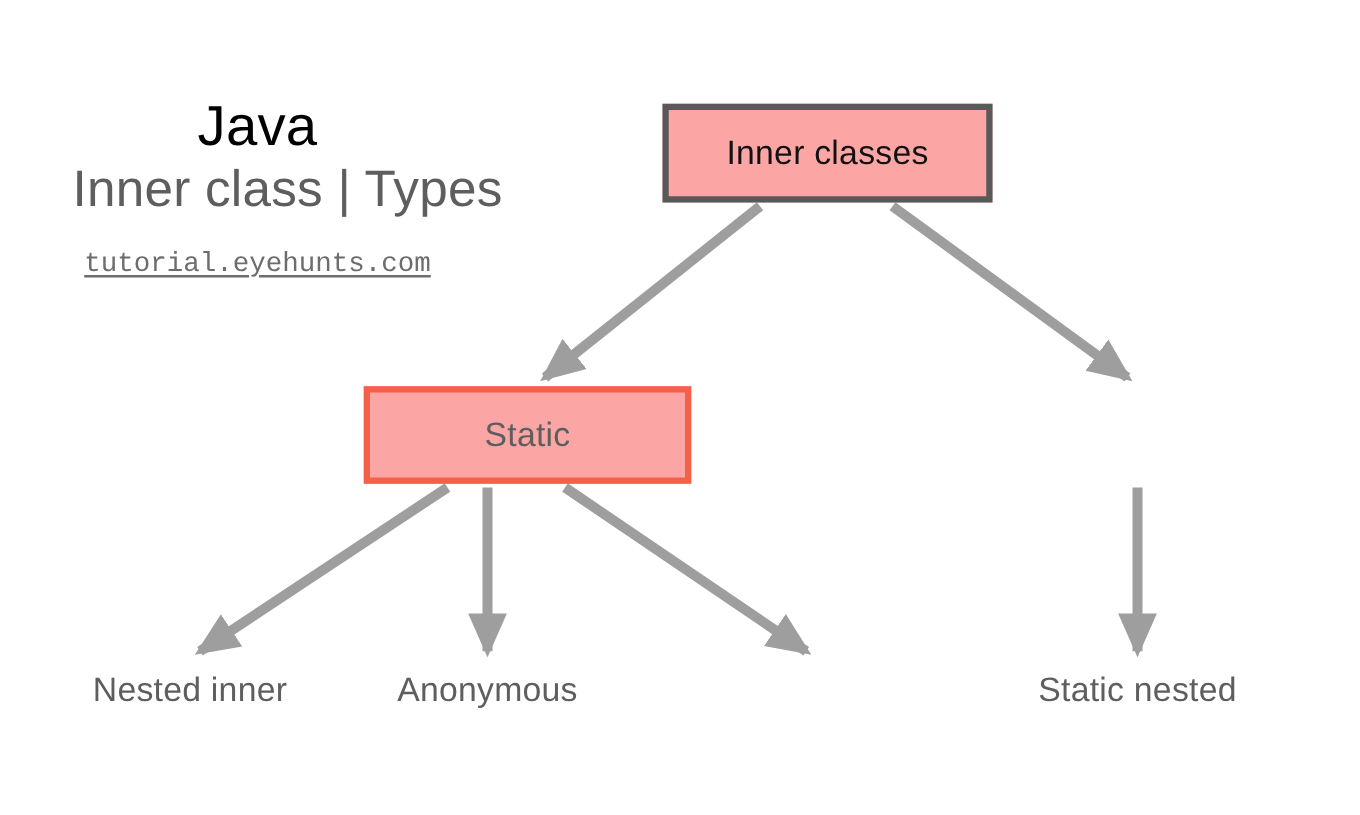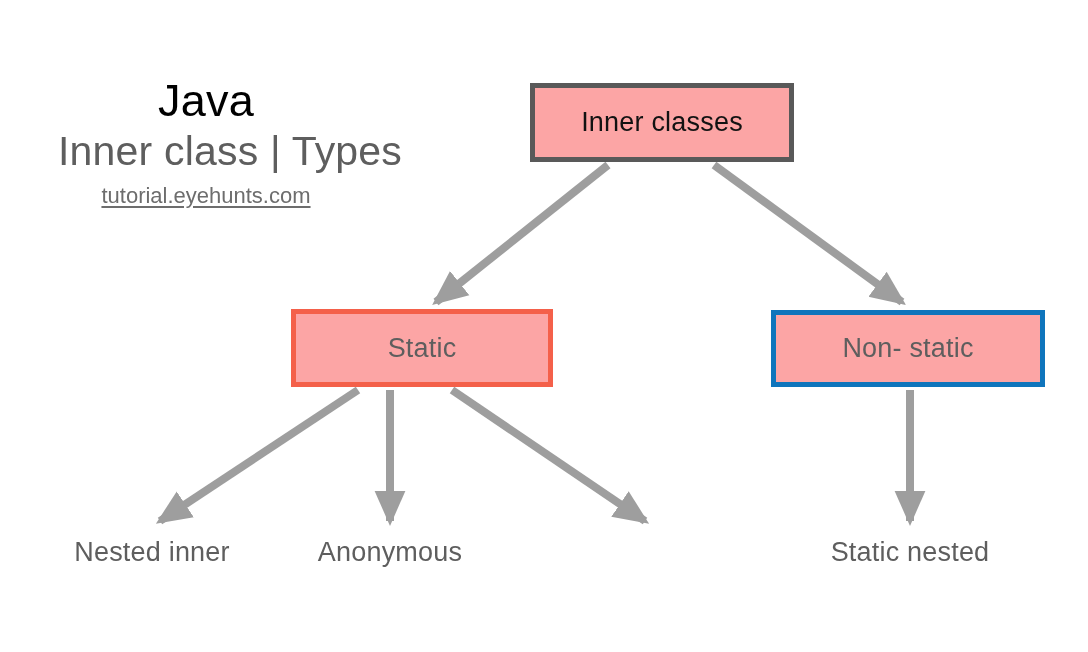--- a/index.html
+++ b/index.html
@@ -48,21 +48,22 @@
     padding-left: 48px;
   }
   .title-url {
     display: inline-block;
     font-size: 22px;
     line-height: 28px;
     color: #6d6d6d;
     font-weight: 400;
     text-decoration: underline;
     text-underline-offset: 3px;
-    margin-top: 6px;
+    margin-top: 22px;
+    font-family: Liberation Mono, monospace;
   }
 
   
   .node-box {
     position: absolute;
     box-sizing: border-box;
     background: #fca5a5;
     display: flex;
     align-items: center;
     justify-content: center;
@@ -159,23 +160,20 @@
   </div>
 
   <div class="node-box" id="box-inner-classes">
     <span class="node-label">Inner classes</span>
   </div>
 
   <div class="node-box" id="box-static">
     <span class="node-label">Static</span>
   </div>
 
-  <div class="node-box" id="box-non-static">
-    <span class="node-label">Non- static</span>
-  </div>
 
   <div class="leaf-label" id="leaf-anonymous">Anonymous</div>
 
   <div class="leaf-label" id="leaf-nested-inner">Nested inner</div>
 
 
   <div class="leaf-label" id="leaf-static-nested">Static nested</div>
 
 </div>
 

